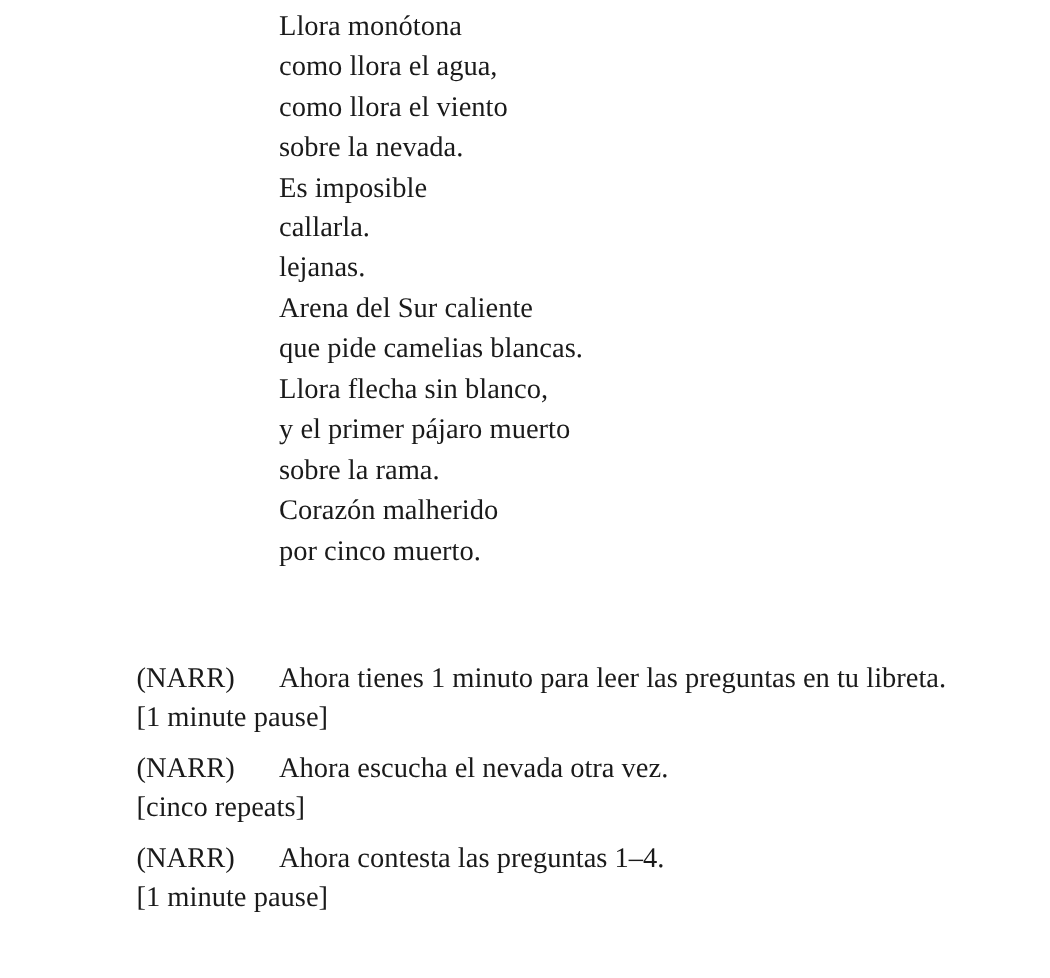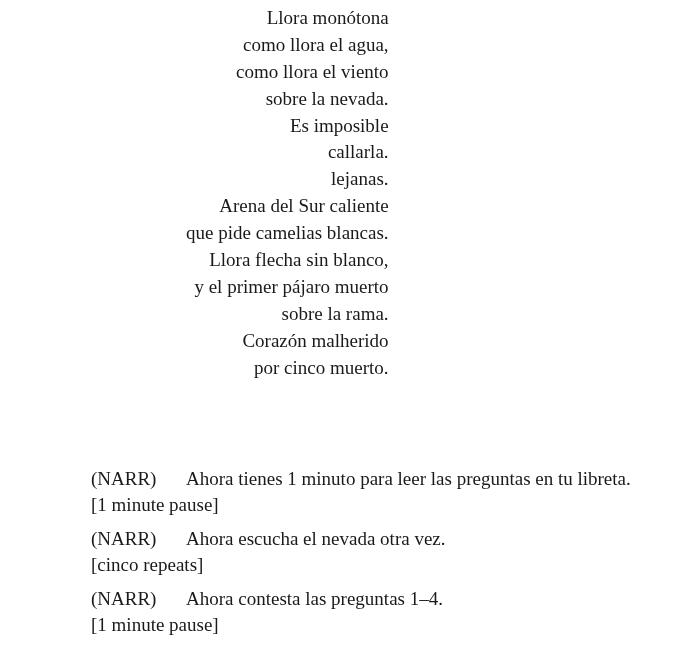--- a/index.html
+++ b/index.html
@@ -15,32 +15,31 @@
       font-family: "Liberation Serif", "DejaVu Serif", serif;
       color: #1a1a1a;
       font-size: 19px;
     }
     .poem {
       position: absolute;
       left: 186px;
       top: 5px;
       margin: 0;
       padding: 0;
-      text-align: right;
     }
     .poem-line {
       display: block;
       height: 26.9px;
       line-height: 26.9px;
       white-space: nowrap;
     }
     .script {
       position: absolute;
       left: 91px;
-      top: 466px;
+      top: 440px;
       width: 600px;
     }
     .cue-block {
       margin-bottom: 8px;
     }
     .narr-row {
       display: flex;
       height: 26px;
       line-height: 26px;
       white-space: nowrap;

